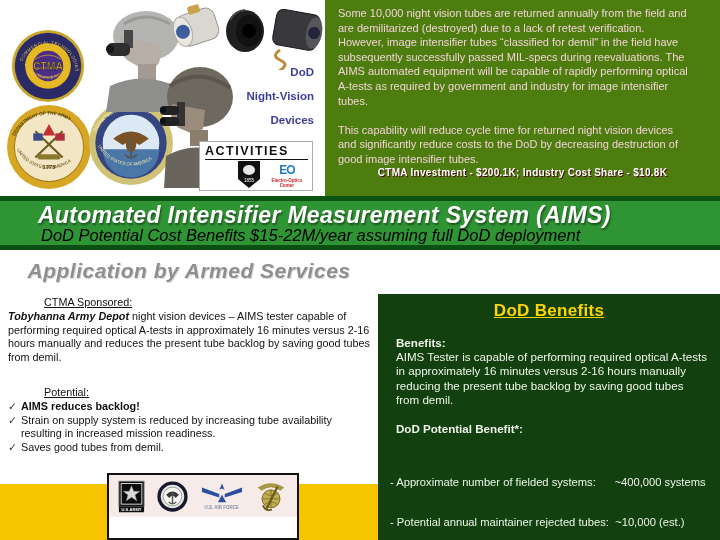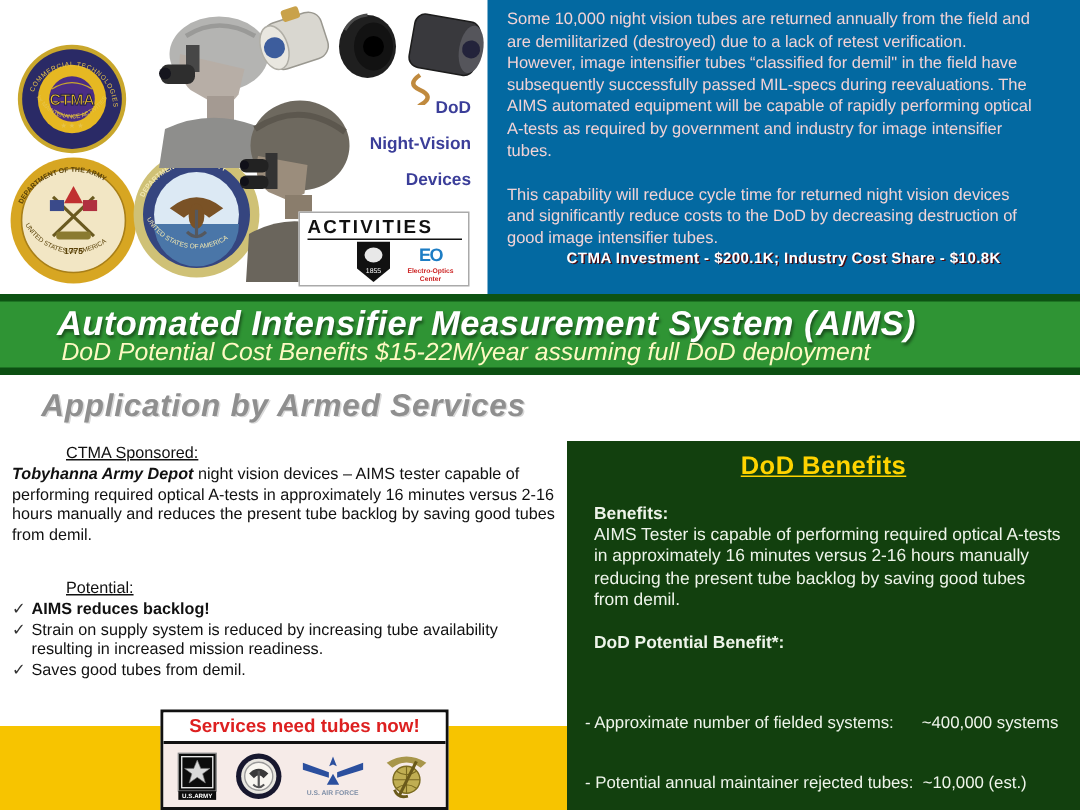--- a/index.html
+++ b/index.html
@@ -23,32 +23,32 @@
   .ps-box{position:absolute;left:199px;top:141px;width:114px;height:50px;background:#fff;
           border:1px solid #aaa;box-sizing:border-box;}
   .ps-name{margin:2px 4px 0 5px;font-size:12.5px;font-weight:bold;color:#111;
            letter-spacing:1.5px;border-bottom:1.5px solid #111;padding-bottom:1px;}
   .ps-shield{position:absolute;left:38px;top:19px;width:22px;height:27px;}
   .eo-wrap{position:absolute;right:3px;top:20px;width:44px;text-align:center;}
   .eo-label{font-size:12px;font-weight:bold;color:#1d7dc4;letter-spacing:-1px;line-height:16px;}
   .eo-sub{font-size:4.5px;font-weight:bold;color:#cc2222;}
 
   
-  .intro-box{position:absolute;left:325px;top:0;width:395px;height:196px;background:#0369a1;}
+  .intro-box{position:absolute;left:325px;top:0;width:395px;height:196px;background:#4d7c0f;}
   .intro-text{position:absolute;left:13px;top:6px;width:376px;font-size:11px;line-height:14.6px;
               color:#f2d3d6;white-space:pre-wrap;}
   .investment{position:absolute;left:0;right:0;top:167px;text-align:center;color:#ffffff;
               font-weight:bold;font-size:10px;letter-spacing:.3px;text-shadow:1px 1px 0 #4a0a10;}
 
   
   .title-bar{position:absolute;left:0;top:196px;width:720px;height:54px;background:#2f9434;
              border-top:5px solid #0d5313;border-bottom:5px solid #0c4f12;box-sizing:border-box;}
   .main-title{position:absolute;left:38px;top:1px;font-size:23px;font-weight:bold;font-style:italic;
               color:#fff;text-shadow:1px 2px 2px rgba(0,0,0,.45);letter-spacing:.3px;white-space:nowrap;}
-  .sub-title{position:absolute;left:41px;top:25px;font-size:16.5px;font-style:italic;color:#fef9c3;white-space:nowrap;text-align:center;}
+  .sub-title{position:absolute;left:41px;top:25px;font-size:16.5px;font-style:italic;color:#000000;white-space:nowrap;text-align:center;}
 
   
   .left-panel{position:absolute;left:0;top:250px;width:378px;height:234px;background:#fff;color:#111;}
   .lp-heading{margin-top:9px;text-align:center;font-size:21px;font-weight:bold;font-style:italic;
               color:#8f8f8f;text-shadow:1px 1px 0 #d9d9d9;letter-spacing:.5px;}
   .lp-body{margin:13px 2px 0 8px;font-size:10.8px;line-height:13.8px;}
   .underline{text-decoration:underline;margin-left:36px;}
   .bi{font-weight:bold;font-style:italic;}
   .lp-potential{margin:21px 2px 0 8px;font-size:10.8px;line-height:13.8px;}
   .check-row{display:flex;}
@@ -260,21 +260,20 @@
     <div class="rp-lines">
       <div>- Approximate number of fielded systems:      ~400,000 systems</div>
       <div>- Potential annual maintainer rejected tubes:  ~10,000 (est.)</div>
       <div>- Maintainer rejected that pass specifications:   50-75%</div>
       
     </div>
 
   </div>
 
   <div class="services-box">
-    <div class="sb-caption">Services need tubes now!</div>
     <div class="sb-logos">
       <div class="logo-wrap">
         <svg width="27" height="33" viewBox="0 0 30 36">
           <rect x="1" y="1" width="28" height="28" fill="#0c0c0c" stroke="#888"></rect>
           <rect x="3.5" y="3.5" width="23" height="23" fill="none" stroke="#e8e8e8" stroke-width="1"></rect>
           <polygon points="15,6 17.6,12.2 24.4,12.2 19,16.2 21,23 15,18.8 9,23 11,16.2 5.6,12.2 12.4,12.2" fill="#d9d9d9" stroke="#777" stroke-width="0.5"></polygon>
           <rect x="1" y="29" width="28" height="6.5" fill="#0c0c0c"></rect>
           <text x="15" y="34.2" text-anchor="middle" font-size="4.6" font-weight="bold" fill="#fff">U.S.ARMY</text>
         </svg>
       </div>

